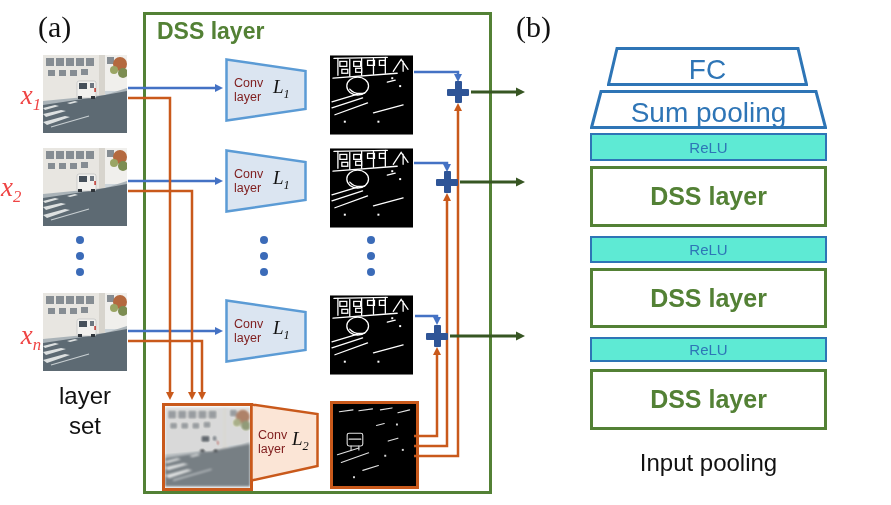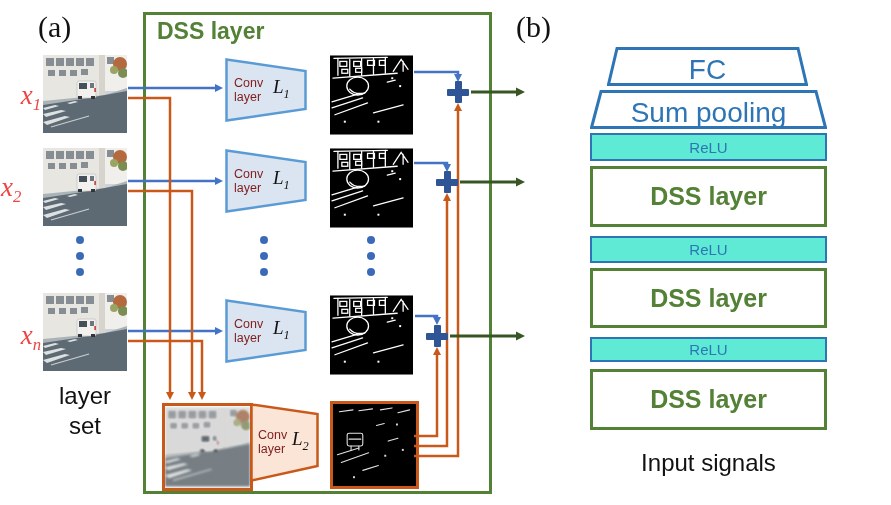--- a/index.html
+++ b/index.html
@@ -311,15 +311,15 @@
     <div class="abs trap-label" style="top:7px;">Sum pooling</div>
   </div>
 
   <div class="abs b-rect b-relu" style="left:590px;top:133px;width:237px;height:28px;">ReLU</div>
   <div class="abs b-dss" style="left:590px;top:166px;width:237px;height:61px;">DSS layer</div>
   <div class="abs b-rect b-relu" style="left:590px;top:236px;width:237px;height:27px;">ReLU</div>
   <div class="abs b-dss" style="left:590px;top:268px;width:237px;height:60px;">DSS layer</div>
   <div class="abs b-rect b-relu" style="left:590px;top:337px;width:237px;height:25px;">ReLU</div>
   <div class="abs b-dss" style="left:590px;top:369px;width:237px;height:61px;">DSS layer</div>
 
-  <div class="abs caption" style="left:590px;top:448px;width:237px;">Input signals</div>
+  <div class="abs caption" style="left:590px;top:448px;width:237px;">Input pooling</div>
 
 </div>
 
 </body></html>

